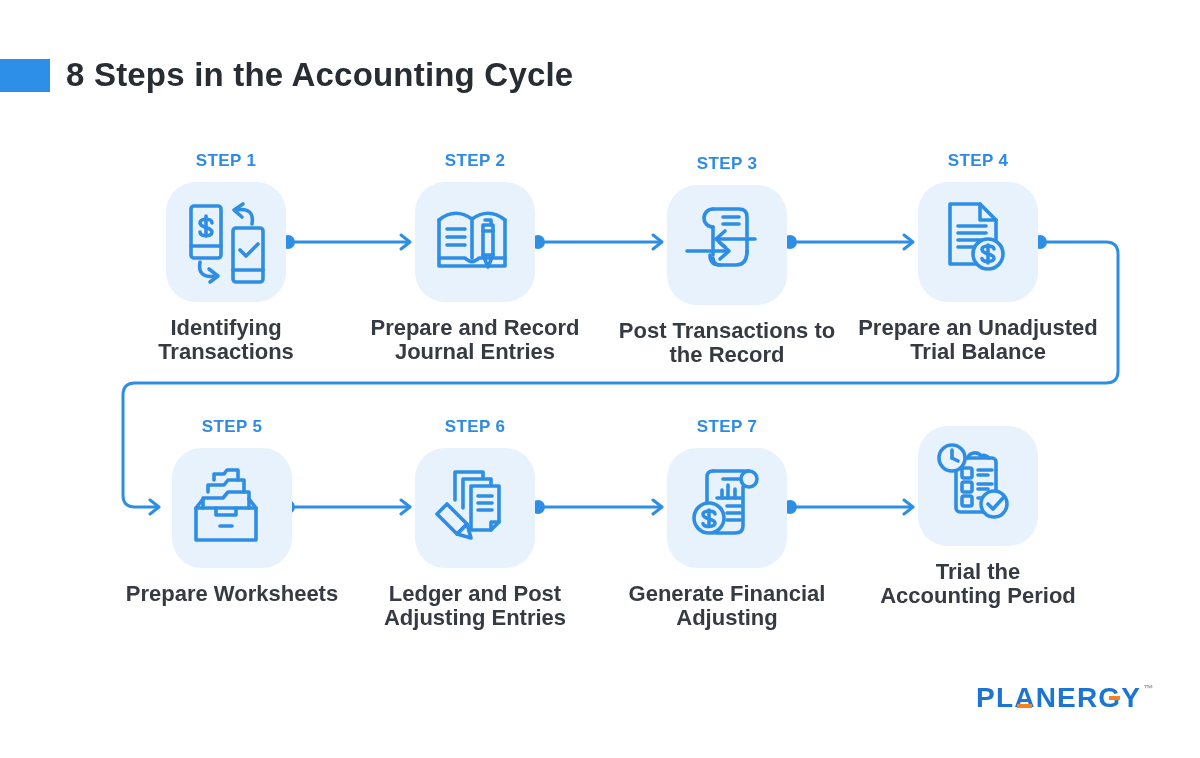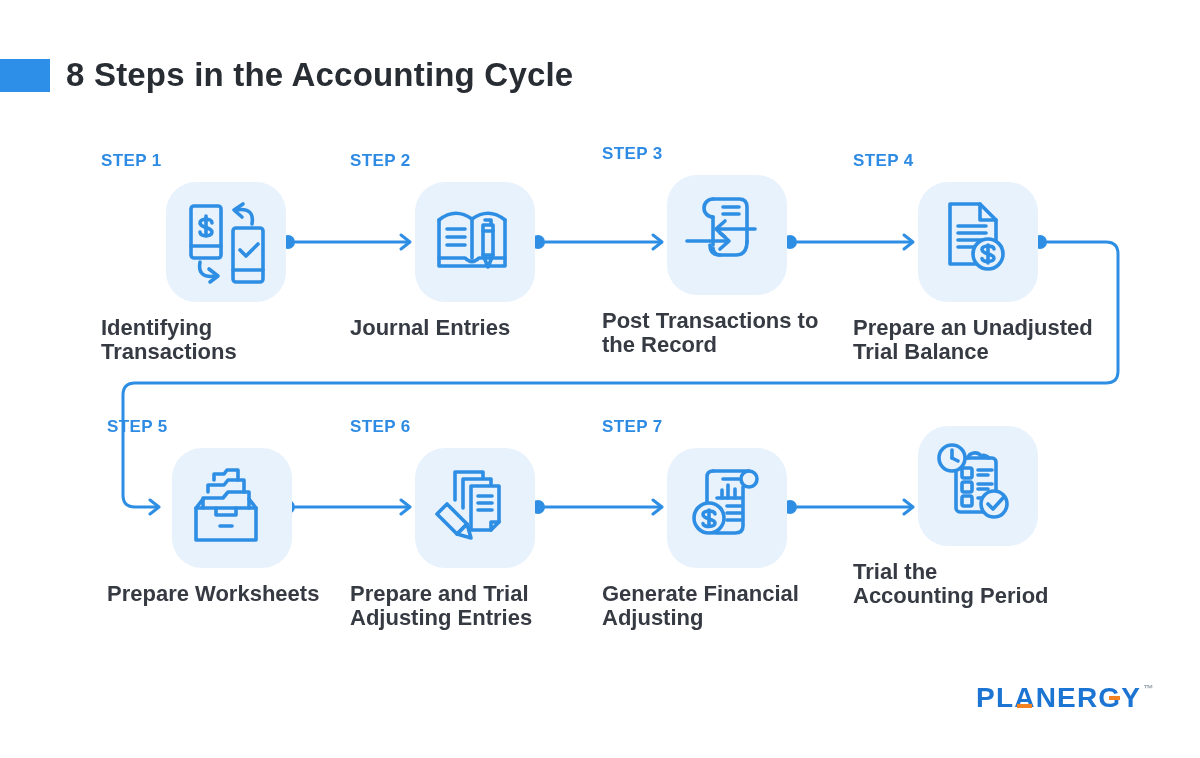--- a/index.html
+++ b/index.html
@@ -12,22 +12,22 @@
   .title-accent{position:absolute;left:0;top:59px;width:50px;height:33px;background:#2e8fe9;}
   .page-title{
     position:absolute;left:66px;top:56px;margin:0;
     font-size:33px;font-weight:700;color:#282c33;letter-spacing:.2px;line-height:38px;
   }
   
   .connectors{position:absolute;left:0;top:0;pointer-events:none;}
   .connectors path{stroke:#2e8ee4;stroke-width:3;fill:none;stroke-linecap:round;stroke-linejoin:round;}
   .connectors circle{fill:#2e8ee4;}
   
-  .step-cell{position:absolute;width:250px;}
-  .c1{left:101px;top:150px}.c2{left:350px;top:150px}.c3{left:602px;top:143px}.c4{left:853px;top:150px}
+  .step-cell{position:absolute;width:250px;text-align:center;}
+  .c1{left:101px;top:150px}.c2{left:350px;top:150px}.c3{left:602px;top:153px}.c4{left:853px;top:150px}
   .c5{left:107px;top:416px}.c6{left:350px;top:416px}.c7{left:602px;top:416px}.c8{left:853px;top:416px}
   .step-label{
     font-size:17px;font-weight:700;color:#2e8be4;letter-spacing:.4px;line-height:22px;
   }
   .icon-box{
     width:120px;height:120px;margin:10px auto 0;background:#e8f2fc;border-radius:30px;
     display:flex;align-items:center;justify-content:center;
   }
   .icon-box svg{overflow:visible;}
   .icon-box svg *{stroke:#2e8ee4;stroke-width:3.6;fill:none;stroke-linecap:round;stroke-linejoin:round;}
@@ -130,20 +130,21 @@
         <path d="M22 37 h18"></path>
           <path d="M22 45 h18"></path>
           <path d="M22 53 h18"></path>
         <rect x="58" y="33" width="10" height="30"></rect>
         <path d="M60 28 h6 v5"></path>
         <path d="M58 39 h10"></path>
         <path d="M58 63 L63 75 L68 63"></path>
       </svg>
     </div>
     <div class="caption">
+      <div class="cap-line">Prepare and Record</div>
       <div class="cap-line">Journal Entries</div>
     </div>
   </div>
 
   <div class="step-cell c3">
     <div class="step-label">STEP 3</div>
     <div class="icon-box">
       <svg width="100" height="100" viewBox="0 0 100 100">
         <path d="M36 14 a9 9 0 0 0 0 18"></path>
         <path d="M36 14 H62 Q70 14 70 22 V58"></path>
@@ -214,21 +215,21 @@
         <path d="M46 28 H74 V64 L66 72 H46 Z"></path>
         <path d="M66 72 V64 H74"></path>
         <path d="M53 38 h14"></path>
           <path d="M53 45 h14"></path>
           <path d="M53 52 h14"></path>
         <path d="M12 56 L22 46 L42 66 L32 76 Z"></path>
         <path d="M32 76 L42 66 L46 80 Z"></path>
       </svg>
     </div>
     <div class="caption">
-      <div class="cap-line">Prepare and Trial</div>
+      <div class="cap-line">Ledger and Post</div>
       <div class="cap-line">Adjusting Entries</div>
     </div>
   </div>
 
   <div class="step-cell c7">
     <div class="step-label">STEP 7</div>
     <div class="icon-box">
       <svg width="100" height="100" viewBox="0 0 100 100">
         <circle cx="72" cy="21" r="8"></circle>
         <path d="M36 13 H72"></path>

